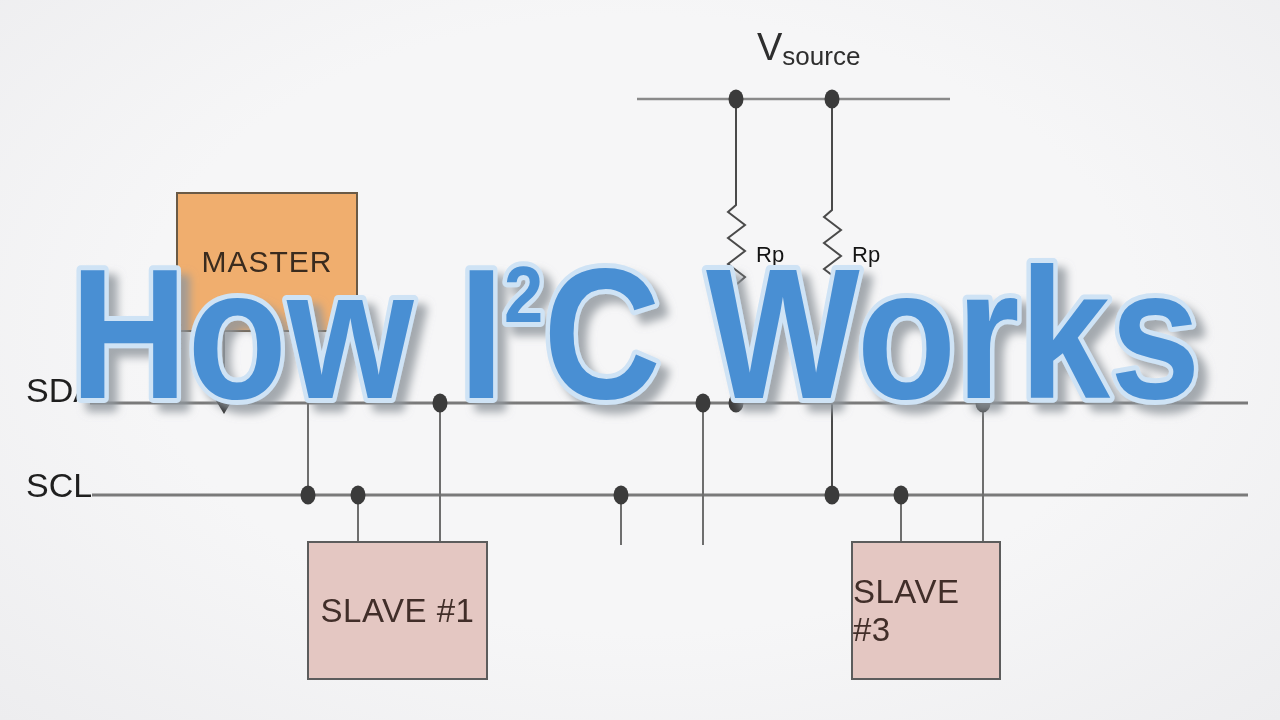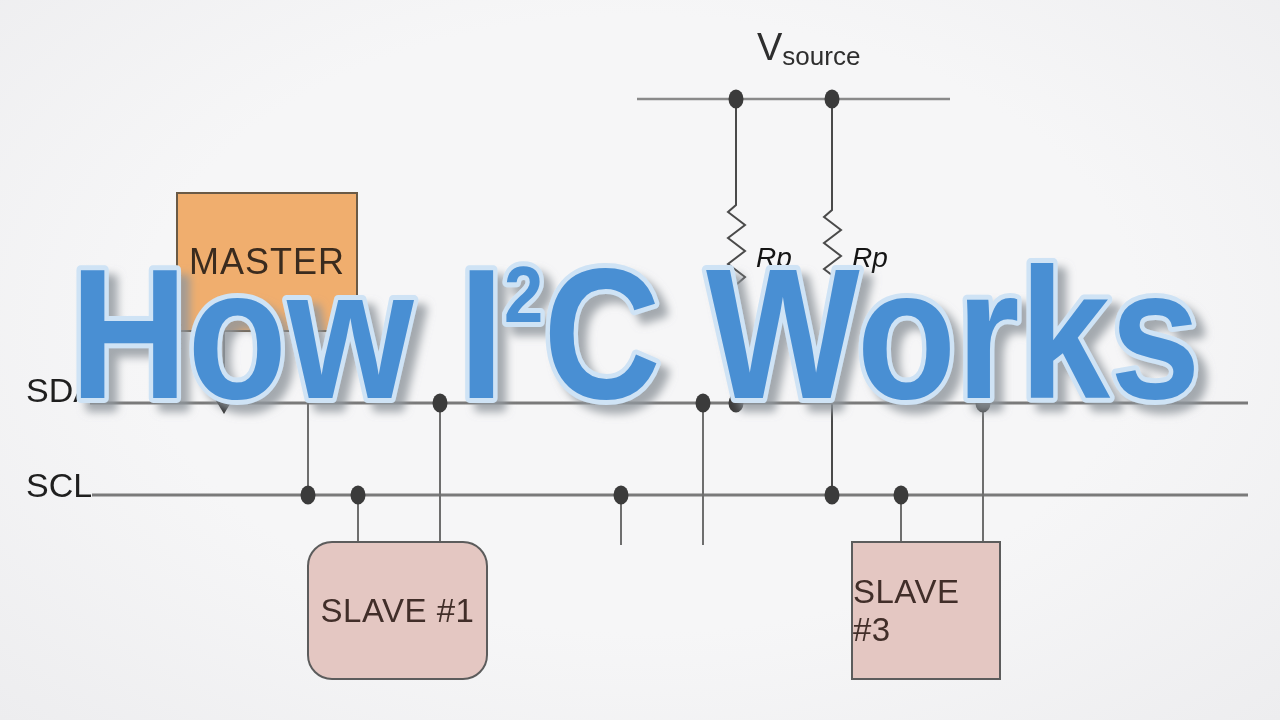--- a/index.html
+++ b/index.html
@@ -27,49 +27,48 @@
     align-items: center;
     justify-content: center;
     box-sizing: border-box;
   }
   .box-master {
     left: 176px; top: 192px; width: 182px; height: 140px;
     background: #f0ae6e;
     border: 2px solid #6a5a46;
   }
   .box-master .box-label {
-    font-size: 36px; color: #3a2b1e; letter-spacing: 1px;
+    font-size: 30px; color: #3a2b1e; letter-spacing: 1px;
   }
   .box-slave {
     top: 541px; width: 181px; height: 139px;
     background: #e4c7c2;
     border: 2px solid #5c5c5c;
   }
   .box-slave .box-label {
     font-size: 33px; color: #412e29; letter-spacing: 0.5px;
   }
-  .box-slave-1 { left: 307px; border-radius: 25px; }
+  .box-slave-1 { left: 307px; }
   .box-slave-2 { left: 571px; }
   .box-slave-3 { left: 851px; width: 150px; }
 
   .bus-label {
     position: absolute;
     z-index: 2;
     font-size: 34px;
     color: #1f1f1f;
   }
   .bus-label-sda { left: 26px; top: 371px; }
   .bus-label-scl { left: 26px; top: 466px; text-align: center; }
 
   .rp-label {
     position: absolute;
     z-index: 2;
-    font-size: 28px;
+    font-size: 22px;
     color: #141414;
-    font-style: italic;
   }
   .rp-label-left  { left: 756px; top: 242px; }
   .rp-label-right { left: 852px; top: 242px; }
 
   .vsource-label {
     position: absolute;
     z-index: 2;
     left: 757px; top: 26px;
     color: #2e2e2e;
     white-space: nowrap;

